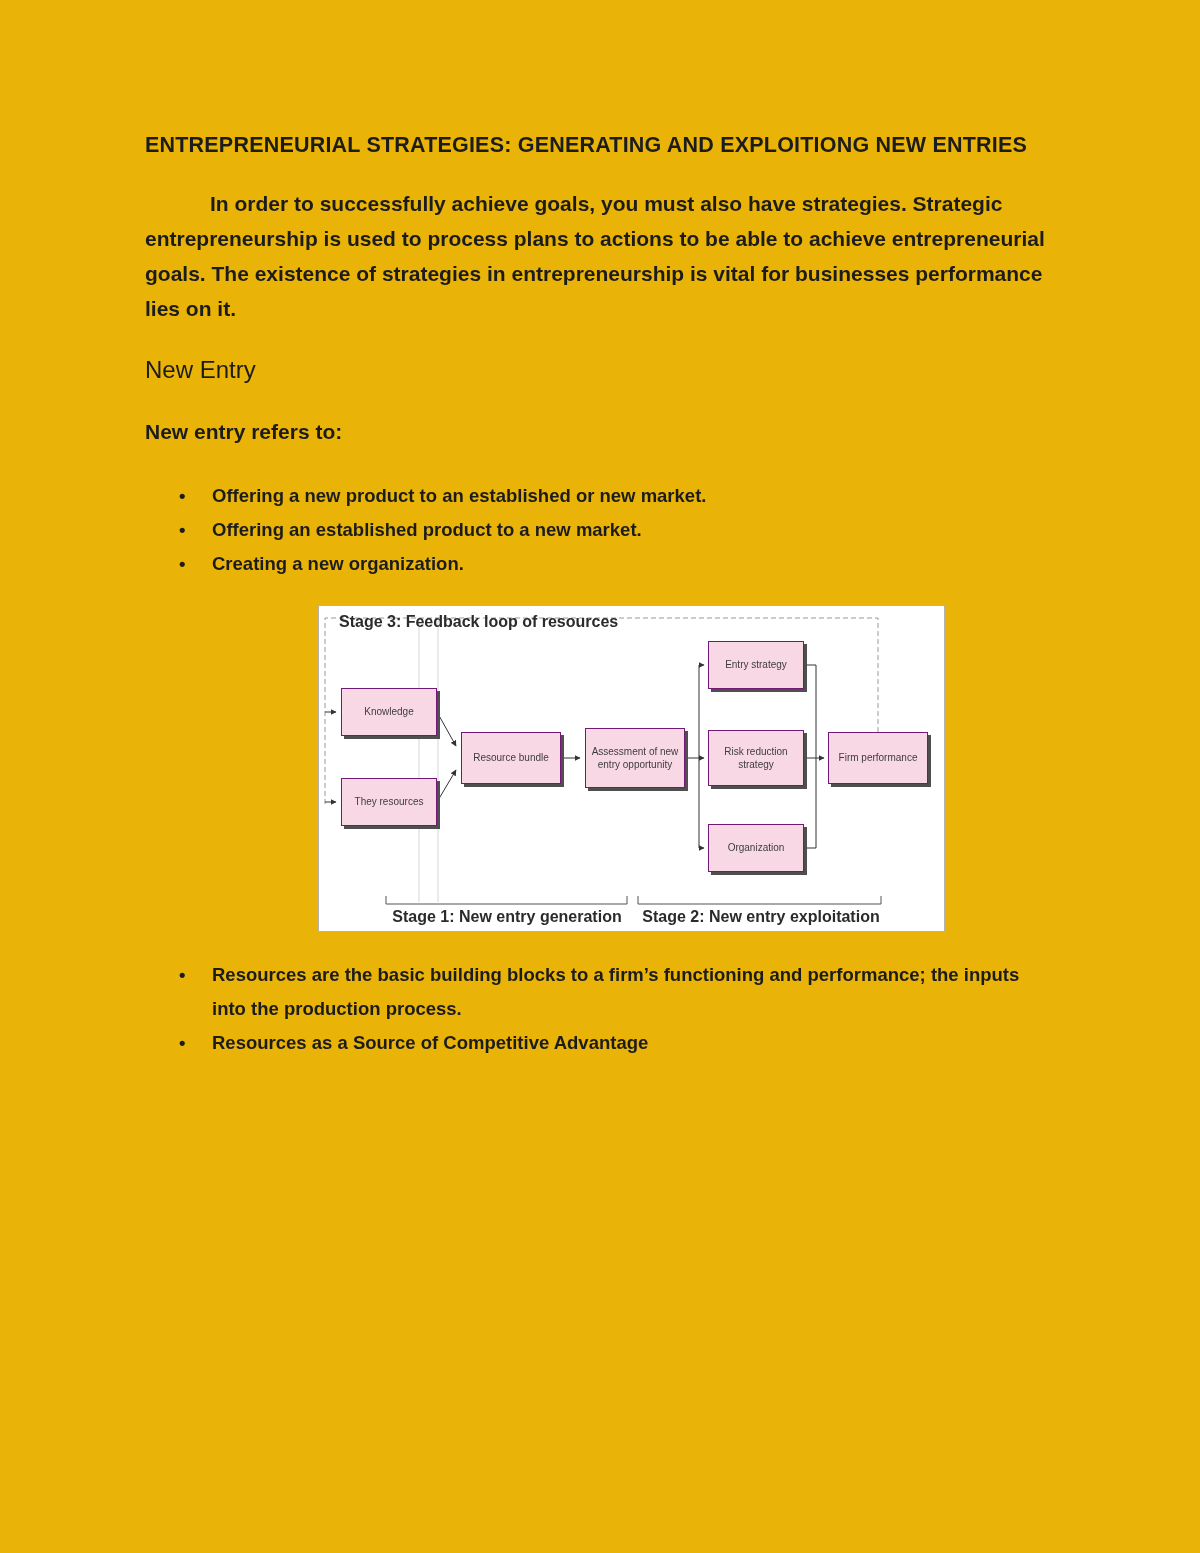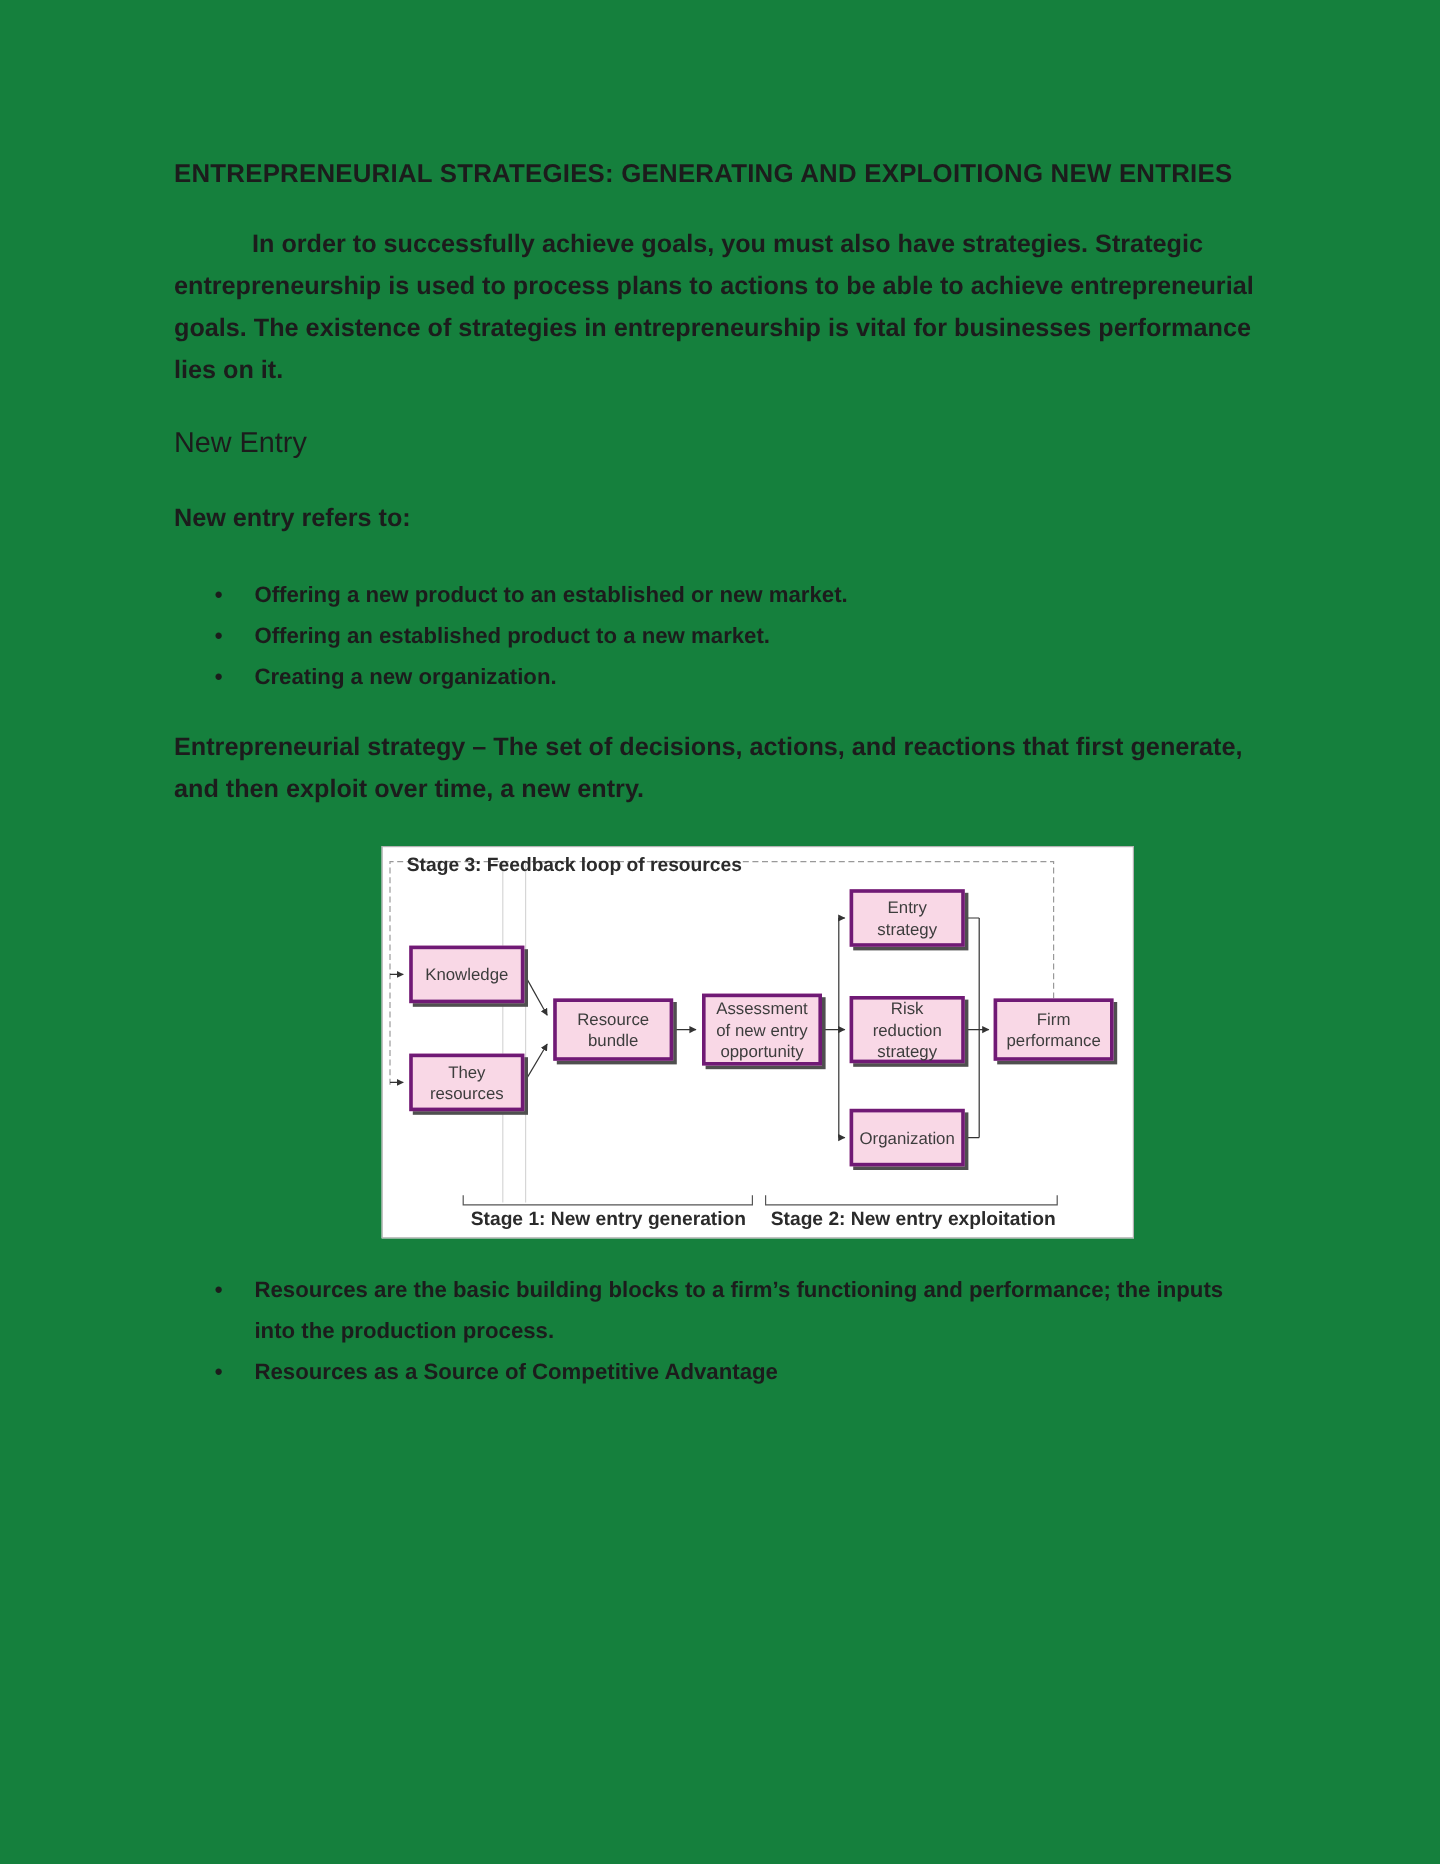--- a/index.html
+++ b/index.html
@@ -1,21 +1,21 @@
 <!DOCTYPE html>
 <html><head>
 <meta charset="utf-8">
 <style>
   html,body { margin:0; padding:0; background:#ffffff; }
   .page {
     position:relative;
     width:1200px; height:1553px;
     box-sizing:border-box;
     padding:132px 143px 0 145px;
-    background:#15803d;
+    background:#eab308;
     font-family:"Liberation Sans", sans-serif;
     color:#1c1c1c;
     font-weight:700;
     overflow:hidden;
   }
   h1.doc-title {
     font-size:21.5px; line-height:1.3; margin:0 0 26px 0; font-weight:700;
     letter-spacing:0.2px;
   }
   p.body-text { font-size:21px; line-height:35px; margin:0 0 30px 0; font-weight:700; }
@@ -37,23 +37,23 @@
     position:relative;
     margin:0 0 26px 173px;
     width:625px; height:325px;
     border:1px solid #b3b3b3;
     background:#ffffff;
     font-family:"Liberation Sans", sans-serif;
   }
   .diagram svg { position:absolute; left:0; top:0; }
   .dbox {
     position:absolute; display:flex; align-items:center; justify-content:center;
-    text-align:center; background:#f9d8e6; border:3px solid #701a75;
+    text-align:center; background:#f9d8e6; border:1px solid #701a75;
     box-shadow:3px 3px 0 #4f4f4f;
-    font-size:14px; line-height:1.3; color:#3d3d3d; font-weight:400;
+    font-size:10px; line-height:1.3; color:#3d3d3d; font-weight:400;
     padding:2px; box-sizing:border-box; z-index:2;
   }
   .b-knowledge    { left:22px;  top:82px;  width:96px;  height:48px; }
   .b-other        { left:22px;  top:172px; width:96px;  height:48px; }
   .b-bundle       { left:142px; top:126px; width:100px; height:52px; }
   .b-assessment   { left:266px; top:122px; width:100px; height:60px; }
   .b-entry        { left:389px; top:35px;  width:96px;  height:48px; }
   .b-risk         { left:389px; top:124px; width:96px;  height:56px; }
   .b-org          { left:389px; top:218px; width:96px;  height:48px; }
   .b-firm         { left:509px; top:126px; width:100px; height:52px; }
@@ -74,21 +74,20 @@
   <h2 class="section-heading">New Entry</h2>
 
   <p class="body-text lead-line">New entry refers to:</p>
 
   <div class="bullet-list">
     <div class="bullet-item">Offering a new product to an established or new market.</div>
     <div class="bullet-item">Offering an established product to a new market.</div>
     <div class="bullet-item">Creating a new organization.</div>
   </div>
 
-  <p class="body-text strategy-par"><span>Entrepreneurial strategy</span><span> – The set of decisions, actions, and reactions that first generate, and then exploit over time, a new entry.</span></p>
 
   <div class="diagram">
     <svg width="625" height="325" viewBox="0 0 625 325">
       <defs>
         <marker id="arr" markerWidth="8" markerHeight="8" refX="5.5" refY="3" orient="auto">
           <path d="M0,0 L6,3 L0,6 z" fill="#333333"></path>
         </marker>
       </defs>
 
       <line x1="100" y1="12" x2="100" y2="296" stroke="#d6d6d6" stroke-width="1"></line>

